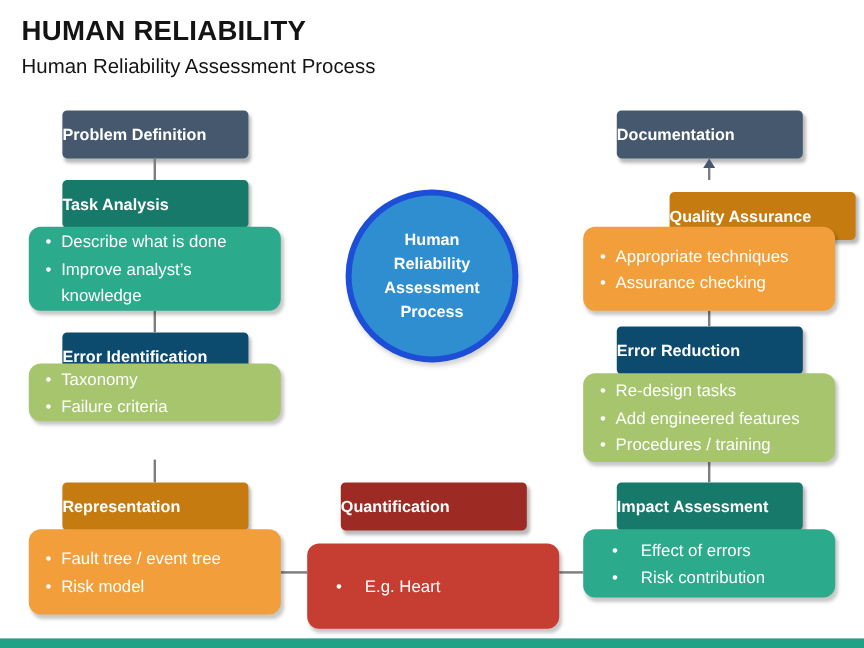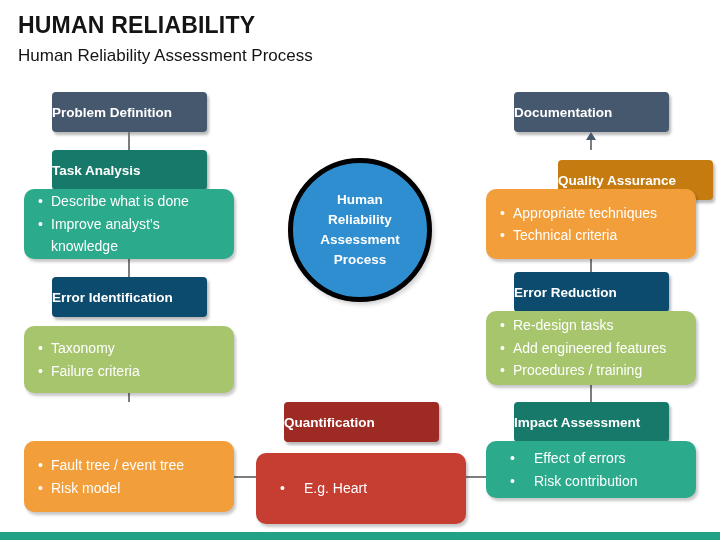--- a/index.html
+++ b/index.html
@@ -42,21 +42,21 @@
   .bg-red{background:#C63D31;}
   .vline{position:absolute;width:2px;background:#7D7D7D;z-index:1;}
   .hline{position:absolute;height:2px;background:#7D7D7D;z-index:1;}
   .arrow-head{
     position:absolute;width:0;height:0;
     border-left:5px solid transparent;border-right:5px solid transparent;
     border-bottom:8px solid #46586E;z-index:1;
   }
   .hub{
     position:absolute;left:288px;top:158px;width:134px;height:134px;border-radius:50%;
-    background:#2F8ECF;border:5px solid #000000;
+    background:#2F8ECF;border:5px solid #1d4ed8;
     display:flex;align-items:center;justify-content:center;text-align:center;
     color:#fff;font-weight:bold;font-size:13.5px;line-height:1.5;
     box-shadow:2px 3px 4px rgba(0,0,0,0.18);
   }
   .hub span{display:block;}
   .footer-bar{position:absolute;left:0;top:532px;width:720px;height:8px;background:#21A186;}
 </style>
 </head>
 <body>
 
@@ -81,29 +81,32 @@
       <li>Improve analyst’s knowledge</li>
     </ul>
   </div>
 
   <div class="vline" style="left:128px;top:259px;height:18px;"></div>
 
   <div class="header-box bg-olive" style="left:52px;top:277px;">
     <span>Error Identification</span>
   </div>
 
-  <div class="panel bg-green-light" style="left:24px;top:326px;height:67px;">
+  <div class="panel bg-green-light" style="left:24px;top:303px;height:48px;">
     <ul>
       <li>Taxonomy</li>
       <li>Failure criteria</li>
     </ul>
   </div>
 
   <div class="vline" style="left:128px;top:383px;height:19px;"></div>
 
+  <div class="header-box bg-orange-dark" style="left:52px;top:402px;">
+    <span>Representation</span>
+  </div>
 
   <div class="panel bg-orange" style="left:24px;top:441px;height:71px;">
     <ul>
       <li>Fault tree / event tree</li>
       <li>Risk model</li>
     </ul>
   </div>
 
   <div class="hub">
     <div>
@@ -134,21 +137,21 @@
   <div class="vline" style="left:590px;top:138px;height:12px;"></div>
   <div class="arrow-head" style="left:586px;top:132px;"></div>
 
   <div class="header-box bg-orange-dark" style="left:514px;top:160px;margin-left:44px;">
     <span>Quality Assurance</span>
   </div>
 
   <div class="panel bg-orange" style="left:486px;top:189px;height:70px;">
     <ul>
       <li>Appropriate techniques</li>
-      <li>Technical criteria</li>
+      <li>Assurance checking</li>
     </ul>
   </div>
 
   <div class="vline" style="left:590px;top:259px;height:13px;"></div>
 
   <div class="header-box bg-olive" style="left:514px;top:272px;">
     <span>Error Reduction</span>
   </div>
 
   <div class="panel bg-green-light" style="left:486px;top:311px;height:74px;">

